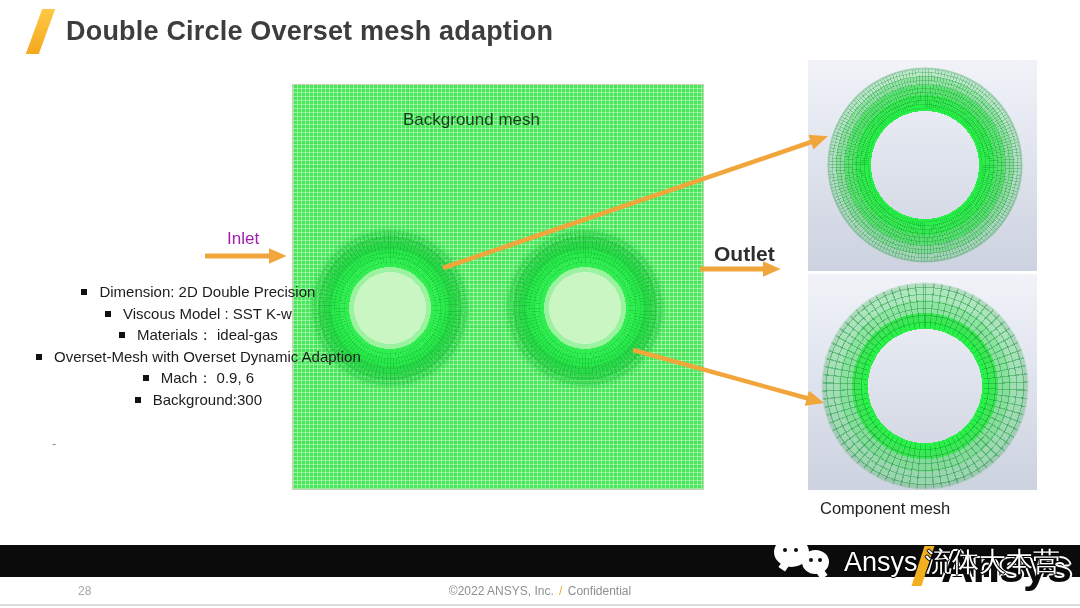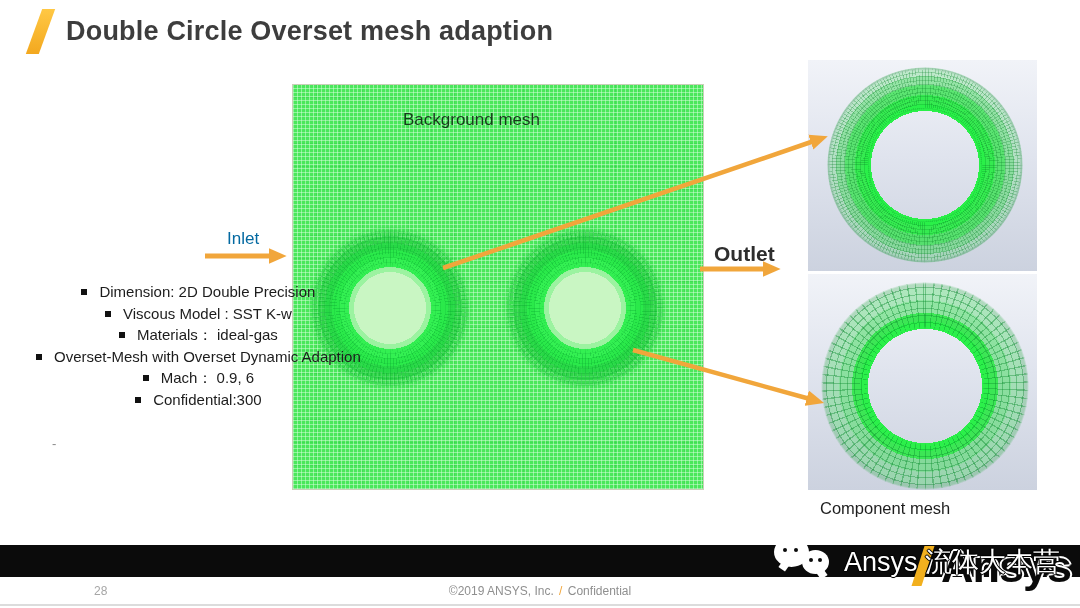--- a/index.html
+++ b/index.html
@@ -77,21 +77,21 @@
         rgba(70,220,95,.55) 73px 86px, rgba(70,215,95,.38) 86px 98px,
         rgba(40,170,65,.3) 98px 102px, transparent 104px); }
   .cring.coarse::after {
       background:
         repeating-conic-gradient(rgba(10,140,45,.4) 0 .8deg, transparent .8deg 4.6deg),
         repeating-radial-gradient(circle, rgba(10,140,45,.38) 0 1px, transparent 1px 7px);
       -webkit-mask:radial-gradient(circle closest-side, transparent 0 57px, #000 60px 101px, transparent 104px);
       mask:radial-gradient(circle closest-side, transparent 0 57px, #000 60px 101px, transparent 104px); }
 
   
-  .inlet-label  { position:absolute; left:227px; top:229px; font-size:17px; color:#0369a1; }
+  .inlet-label  { position:absolute; left:227px; top:229px; font-size:17px; color:#a21caf; }
   .outlet-label { position:absolute; left:714px; top:242px; font-size:21px; color:#2e2e2e;font-weight:bold; }
   .comp-label   { position:absolute; left:820px; top:499px; font-size:16.5px; color:#1e1e1e; }
 
   
   svg.arrows { position:absolute; left:0; top:0; z-index:7; pointer-events:none; }
 
   
   .bottom-bar { position:absolute; left:0; top:545px; width:1080px; height:32px;
                 background:#0b0b0b; z-index:1; }
 
@@ -114,21 +114,21 @@
            border-radius:50%; background:#0b0b0b; box-shadow:11px 0 0 #0b0b0b; }
   .wc-t1 { position:absolute; left:6px; top:28px; width:8px; height:8px; background:#fff;
            transform:rotate(35deg); }
   .wc-b2 { position:absolute; left:28px; top:16px; width:27px; height:24px; background:#fff;
            border-radius:50%; }
   .wc-b2::before { content:""; position:absolute; left:7px; top:8px; width:4px; height:4px;
            border-radius:50%; background:#0b0b0b; box-shadow:9px 0 0 #0b0b0b; }
   .wc-t2 { position:absolute; left:44px; top:36px; width:8px; height:8px; background:#fff;
            transform:rotate(-35deg); }
 
-  .page-num { position:absolute; left:94px; top:584px; font-size:12px; color:#a6a6a6; }
+  .page-num { position:absolute; left:78px; top:584px; font-size:12px; color:#a6a6a6; }
   .copyright { position:absolute; left:0; top:584px; width:1080px; text-align:center;
                font-size:12px; color:#8f8f8f; }
   .copyright .slash { color:#f2a63b; padding:0 2px; }
   .bottom-hairline { position:absolute; left:0; top:604px; width:1080px; height:2px;
                      background:#dcdcdc; }
 </style>
 </head>
 <body>
 
 <div class="slide">
@@ -152,21 +152,21 @@
     <li>
         <span class="sq"></span>
         <span>Overset-Mesh with Overset Dynamic Adaption</span>
       </li>
     <li>
         <span class="sq"></span>
         <span>Mach： 0.9, 6</span>
       </li>
     <li>
         <span class="sq"></span>
-        <span>Confidential:300</span>
+        <span>Background:300</span>
       </li>
   </ul>
 
   <div class="stray-dash">-</div>
 
   <div class="bg-mesh">
     <div class="oring left"></div>
     <div class="oring right"></div>
   </div>
   <div class="bgmesh-label">Background mesh</div>
@@ -206,19 +206,19 @@
       <div class="wc-t1"></div>
       <div class="wc-b1"></div>
       <div class="wc-t2"></div>
       <div class="wc-b2"></div>
     </div>
     <div class="wm-text">Ansys 流体大本营</div>
   </div>
 
   <div class="page-num">28</div>
   <div class="copyright">
-    <span>©2019 ANSYS, Inc.</span>
+    <span>©2022 ANSYS, Inc.</span>
     <span class="slash">/</span>
     <span>Confidential</span>
   </div>
   <div class="bottom-hairline"></div>
 
 </div>
 
 </body></html>

